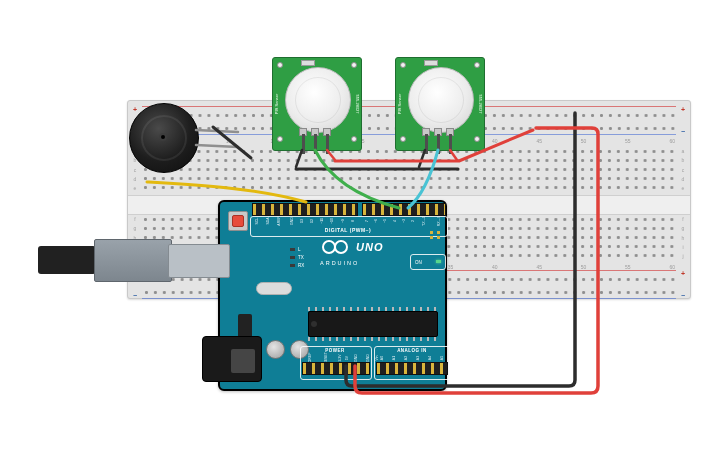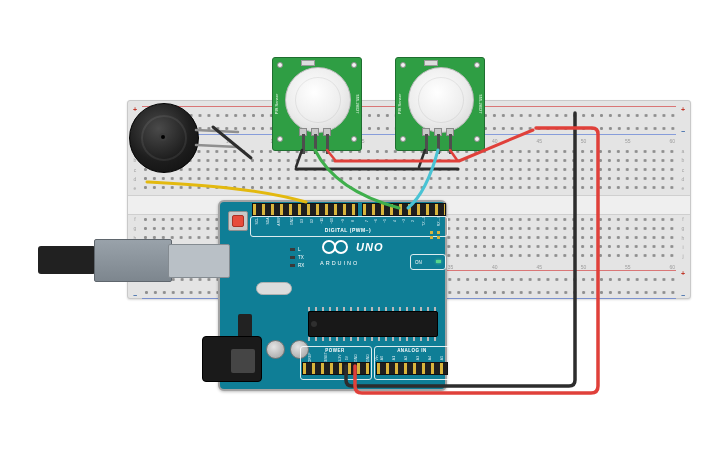--- a/index.html
+++ b/index.html
@@ -53,21 +53,21 @@
     border:1px solid #999;box-sizing:border-box;}
   .pir .sidetext{position:absolute;top:0;width:8px;height:92px;display:flex;align-items:center;
     justify-content:center;font-size:5px;color:#eafbe9;white-space:nowrap;}
   .pir .sidetext.l{left:-1px;transform:rotate(-90deg) scale(.8);transform-origin:center;}
   .pir .sidetext.r{right:-1px;transform:rotate(90deg) scale(.8);transform-origin:center;}
   .pir .pad{position:absolute;top:70px;width:8px;height:8px;background:#c8c8c8;border:1px solid #8a8a8a;box-sizing:border-box;}
   .pir .pin{position:absolute;top:76px;width:3px;height:20px;background:#4e4e4e;}
 
   
   .uno{left:218px;top:200px;width:229px;height:191px;background:#0f7e96;
-    border:2px solid #a3a3a3;border-radius:6px;box-sizing:border-box;box-shadow:0 1px 3px rgba(0,0,0,.25);}
+    border:2px solid #000000;border-radius:6px;box-sizing:border-box;box-shadow:0 1px 3px rgba(0,0,0,.25);}
   .header{background:repeating-linear-gradient(90deg,#d8b53c 0 3px,#1f1f1f 3px 9px);
     background-color:#1f1f1f;border:1px solid #111;box-sizing:border-box;}
   .wbox{border:1px solid rgba(255,255,255,.85);border-radius:3px;}
   .boardlabel{color:#fff;font-weight:bold;text-align:center;letter-spacing:.5px;}
   .vlabels{display:flex;justify-content:space-around;align-items:center;overflow:visible;}
   .vlabels span{flex:1;text-align:center;transform:rotate(-90deg) scale(.7);transform-origin:center;
     font-size:5px;color:#e8f4f8;white-space:nowrap;line-height:10px;}
   .logo-circle{width:14px;height:14px;border:2.5px solid #fff;border-radius:50%;box-sizing:border-box;}
   .uno-text{color:#fff;font-weight:bold;font-style:italic;font-size:11px;letter-spacing:1px;}
   .arduino-text{color:#fff;font-size:5.5px;letter-spacing:2px;}

